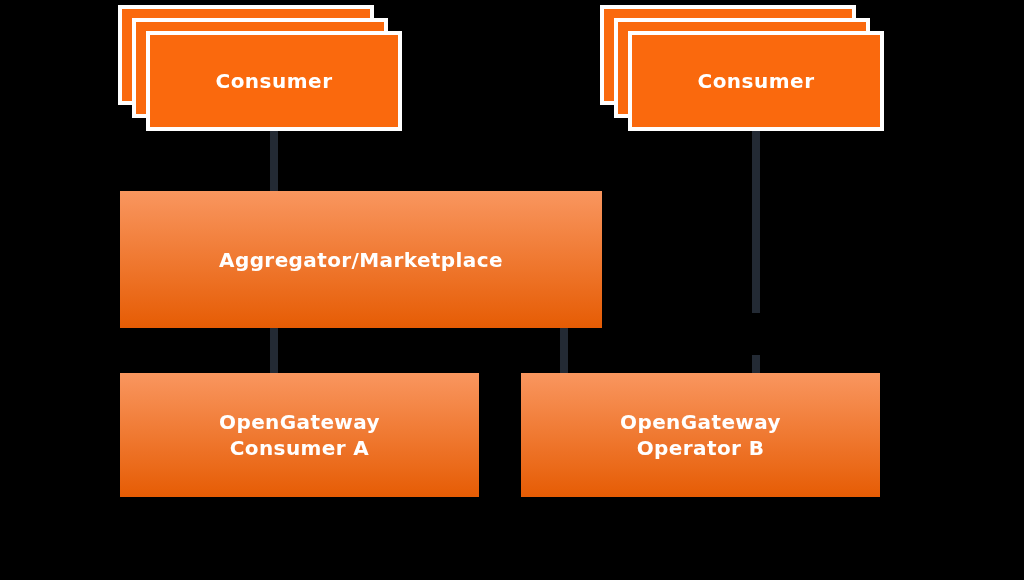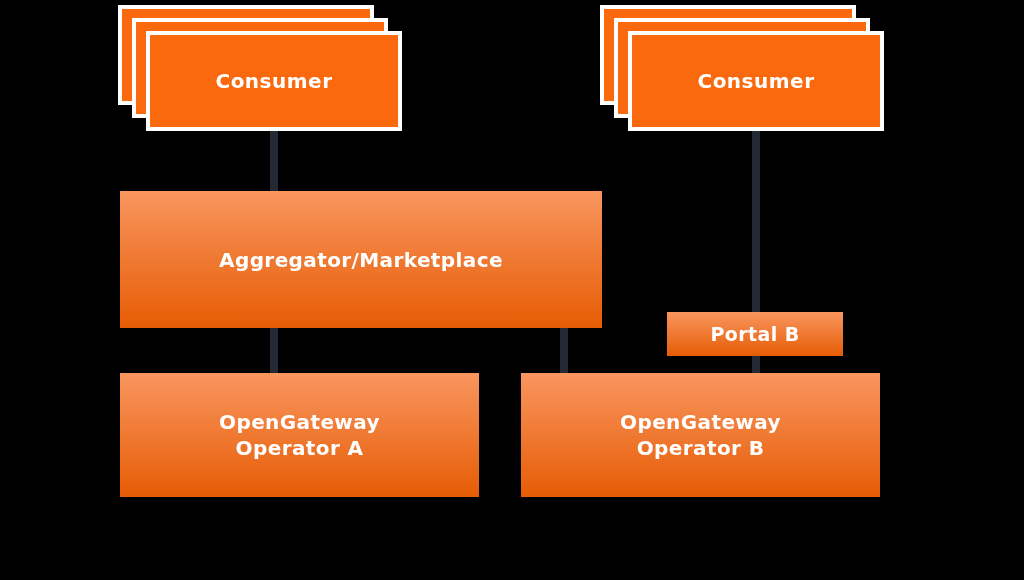--- a/index.html
+++ b/index.html
@@ -89,27 +89,24 @@
     <div class="card cr-mid"></div>
     <div class="card front cr-front">
       <span>Consumer</span>
     </div>
   </div>
 
   <div class="gbox aggregator">
     <span>Aggregator/Marketplace</span>
   </div>
 
-  <div class="gbox portal-b">
-    <span>Portal B</span>
-  </div>
 
   <div class="gbox operator-a">
     <span>OpenGateway</span>
-    <span>Operator A</span>
+    <span>Consumer A</span>
   </div>
 
   <div class="gbox operator-b">
     <span>OpenGateway</span>
     <span>Operator B</span>
   </div>
 
 </div>
 
 </body></html>

